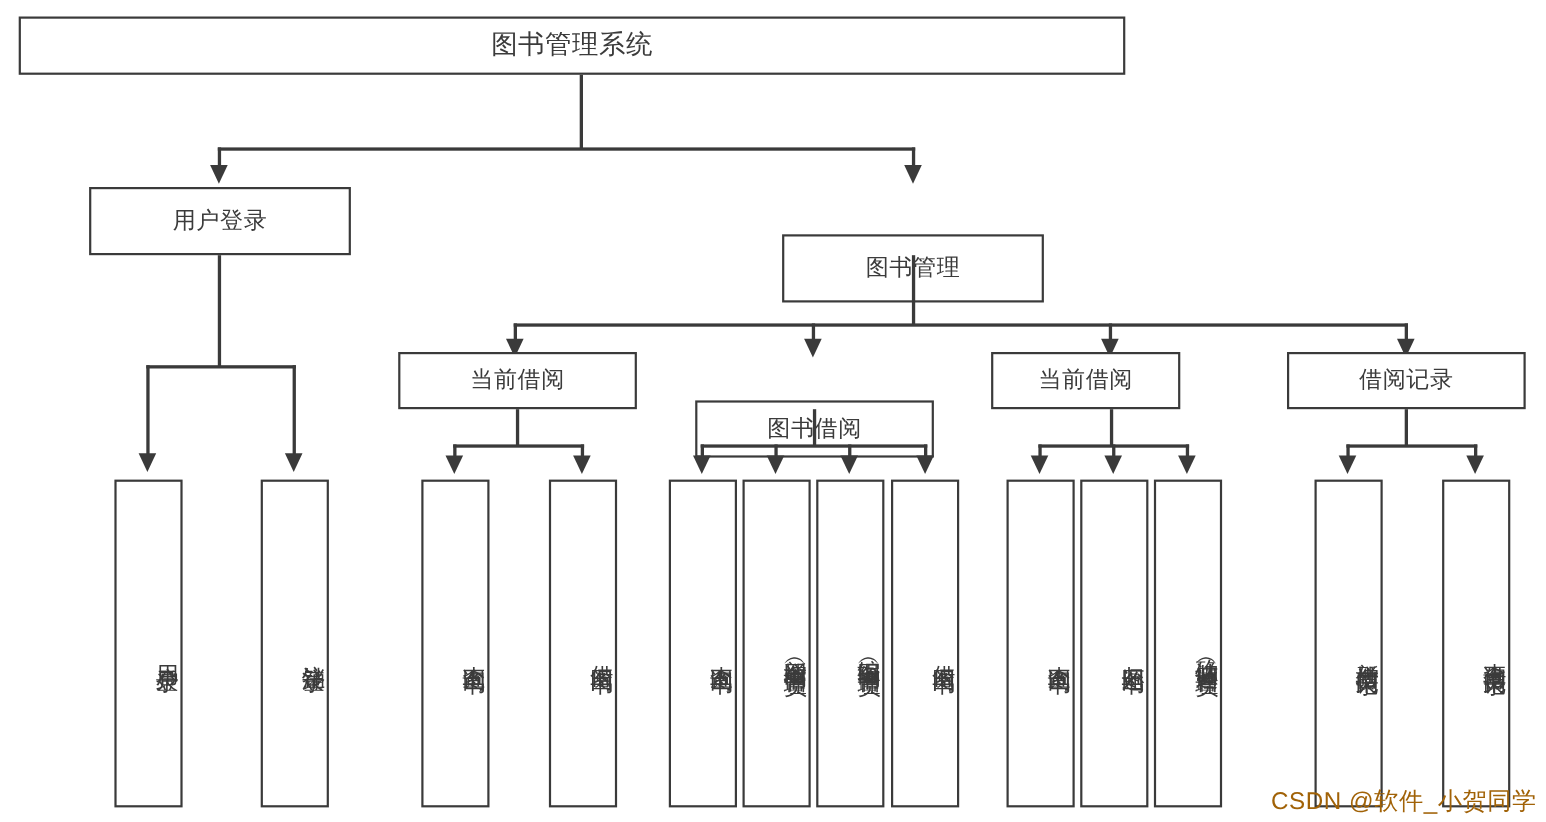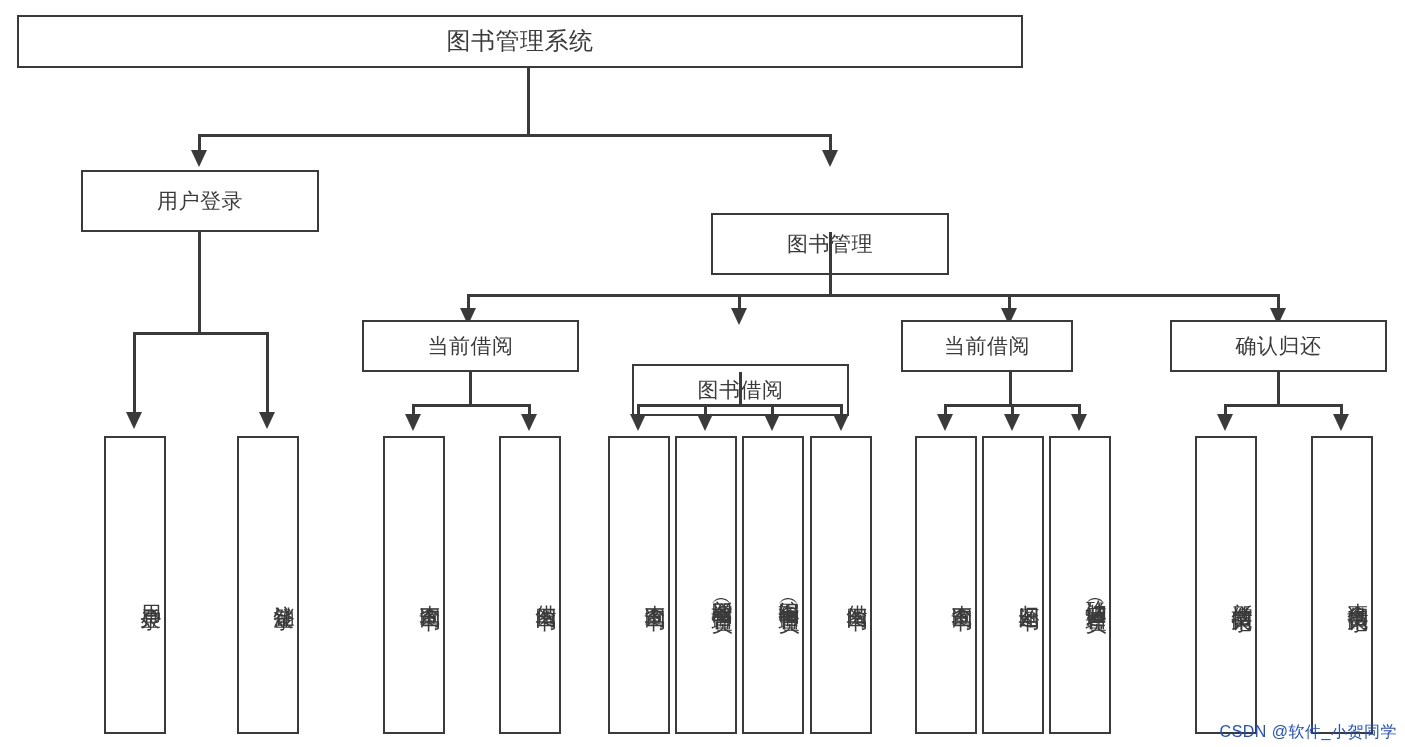--- a/index.html
+++ b/index.html
@@ -62,22 +62,22 @@
     border-left:8px solid transparent;
     border-right:8px solid transparent;
     border-top:17px solid #3a3a3a;
   }
 
   
   #watermark{
     position:absolute;
     right:8px;
     bottom:4px;
-    font-size:16px;
-    color:#1d4ed8;
+    font-size:22px;
+    color:#a16207;
     letter-spacing:.5px;
     white-space:nowrap;
     pointer-events:none;
   }
 </style>
 </head>
 <body>
 
 <div id="canvas">
 
@@ -125,21 +125,21 @@
   <div class="node horiz" style="left:362px;top:320px;width:217px;height:52px;">
     <span>当前借阅</span>
   </div>
   <div class="node horiz" style="left:632px;top:320px;width:217px;height:52px;margin-top:44px;">
     <span>图书借阅</span>
   </div>
   <div class="node horiz" style="left:901px;top:320px;width:172px;height:52px;">
     <span>当前借阅</span>
   </div>
   <div class="node horiz" style="left:1170px;top:320px;width:217px;height:52px;">
-    <span>确认归还</span>
+    <span>借阅记录</span>
   </div>
 
   <div class="ln v" style="left:469px;top:372px;width:3px;height:34px;"></div>
   <div class="ln h" style="left:412px;top:404px;width:119px;height:3px;"></div>
   <div class="ln v" style="left:412px;top:404px;width:3px;height:14px;"></div>
   <div class="arrow" style="left:405px;top:414px;"></div>
   <div class="ln v" style="left:528px;top:404px;width:3px;height:14px;"></div>
   <div class="arrow" style="left:521px;top:414px;"></div>
 
   <div class="ln v" style="left:739px;top:372px;width:3px;height:34px;"></div>

